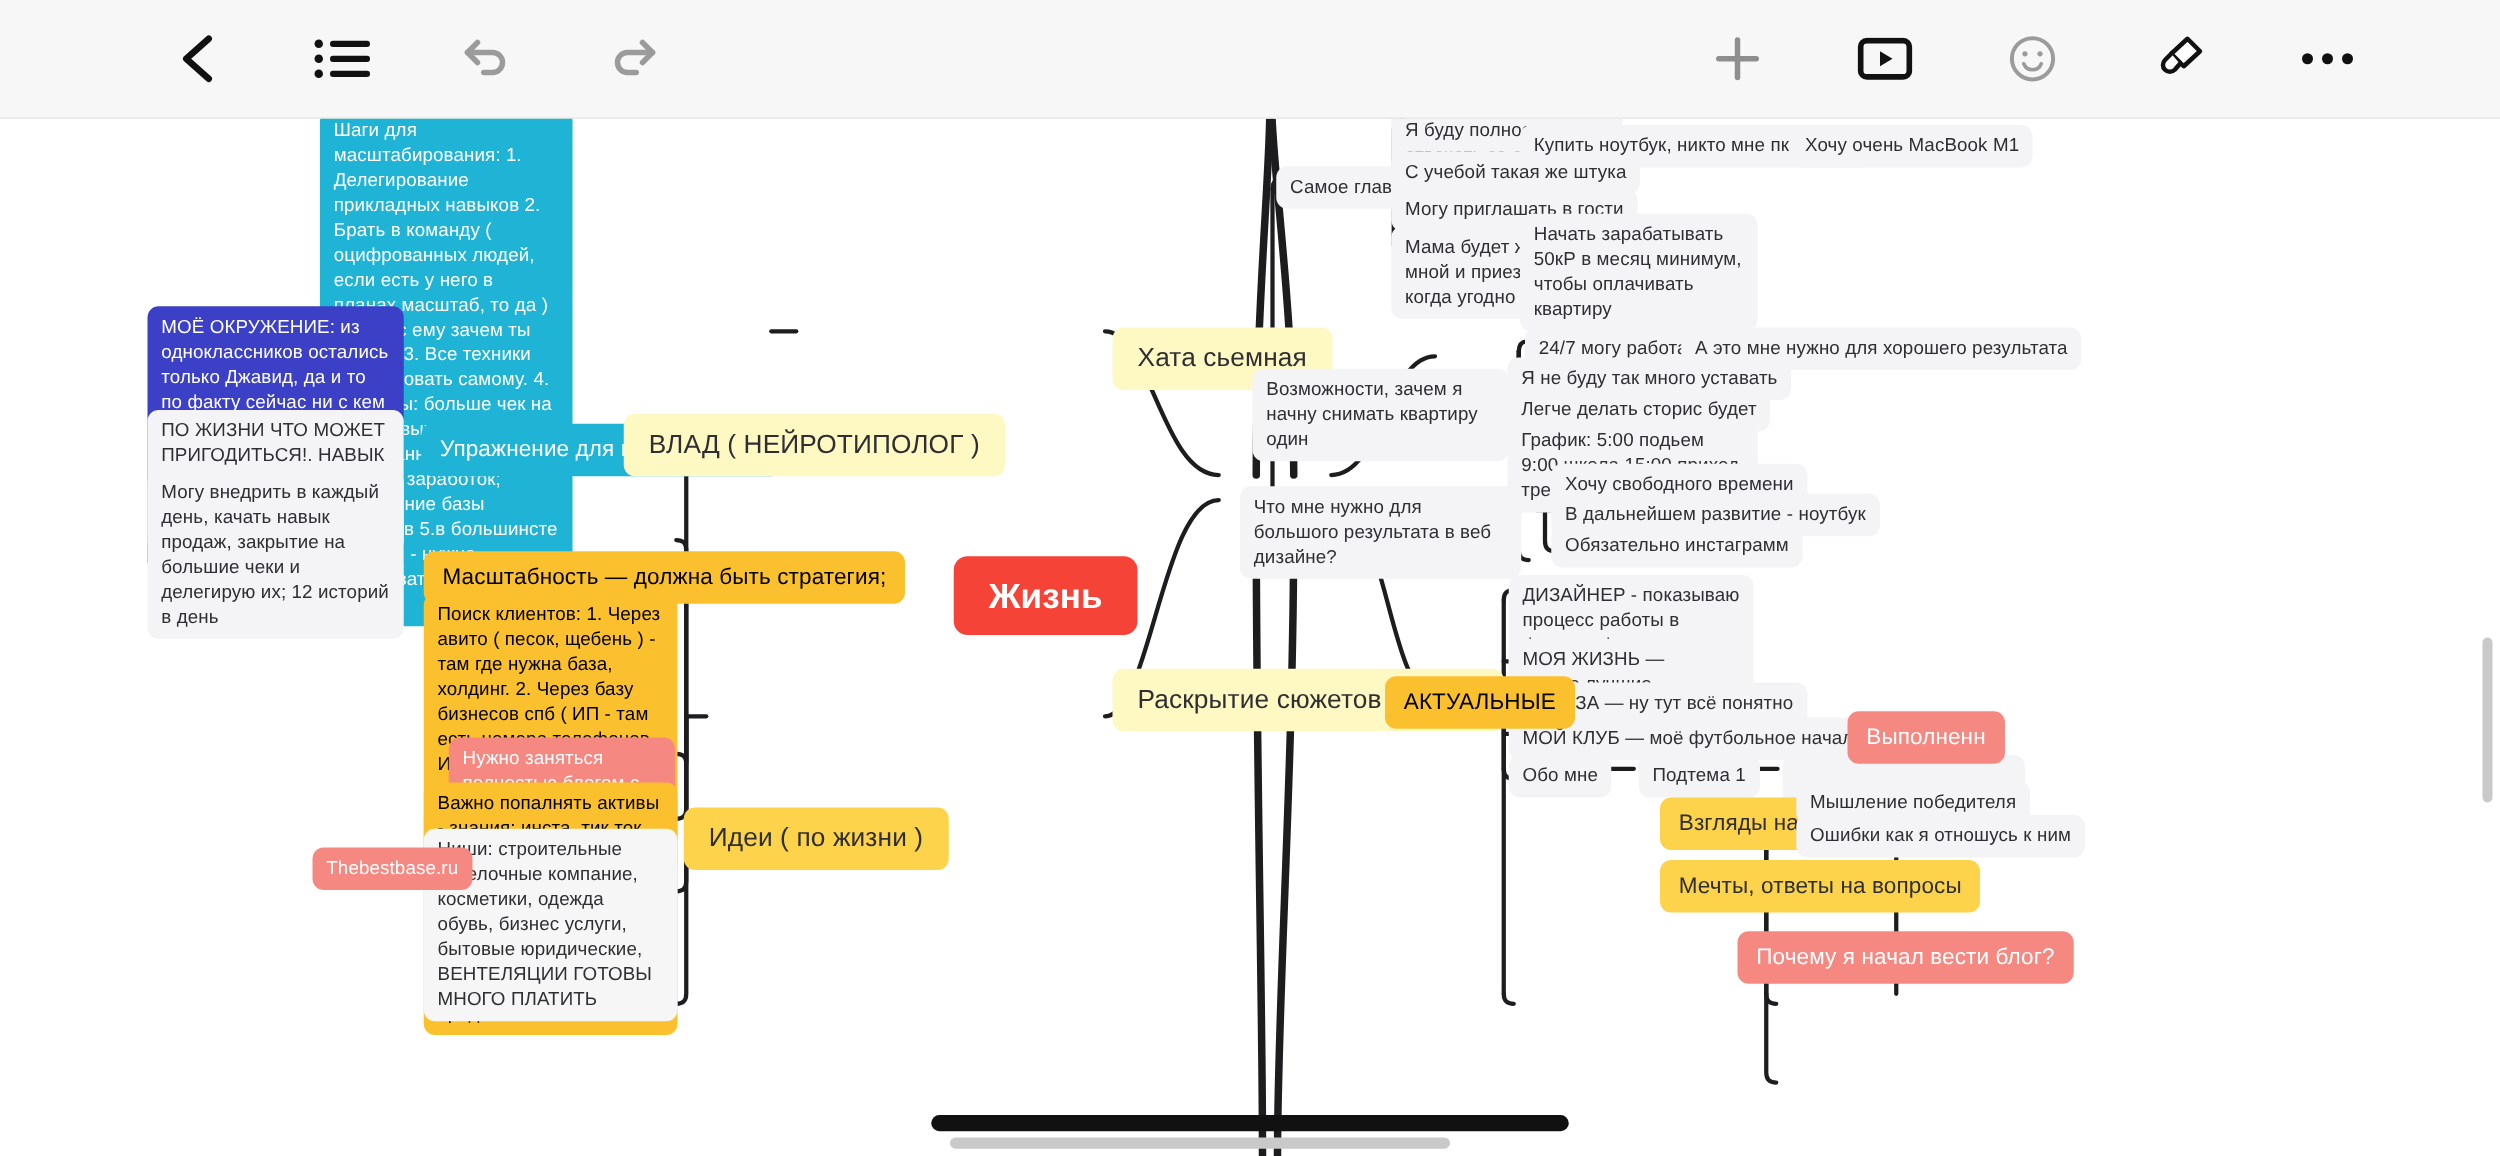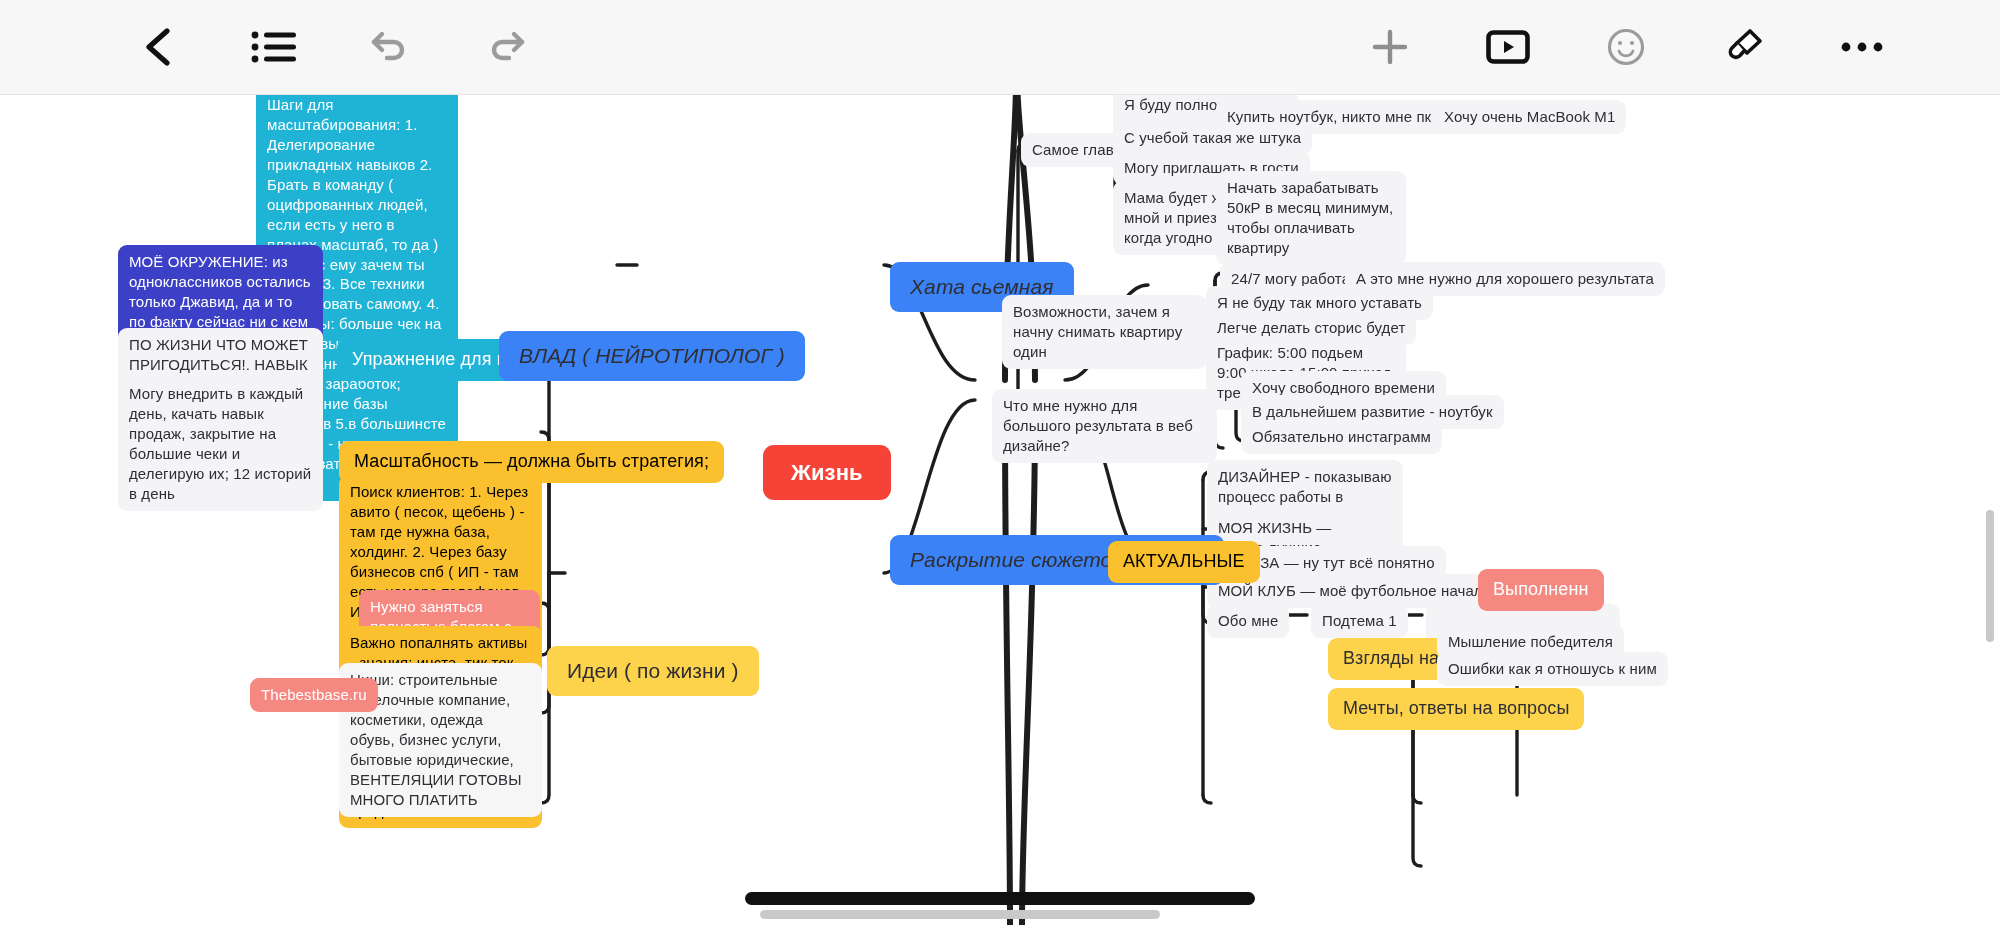--- a/index.html
+++ b/index.html
@@ -38,29 +38,29 @@
     line-height:1.33;
     color:#2e2e33;
     background:#f4f4f6;
     white-space:pre-wrap;
     cursor:pointer;
     letter-spacing:.1px;
   }
   .node.plain { background:#f4f4f6; }
   .node.cyan   { background:#1fb3d6; color:#ffffff; }
   .node.blue   { background:#3c40c6; color:#ffffff; }
-  .node.pink   { background:#3b82f6; color:#2e2e33;font-style:italic; }
+  .node.pink   { background:#fef9c3; color:#2e2e33; }
   .node.yellow { background:#fbc02d; color:#000000; }
   .node.yellowL{ background:#fcd34a; color:#2e2e33; }
   .node.red    { background:#f54337; color:#ffffff; }
   .node.salmon { background:#f58982; color:#ffffff; }
   .node.white  { background:#f6f6f7; }
 
   .node.center {
-    font-size:22px; font-weight:700; padding:13px 28px; border-radius:11px;
+    font-size:28px; font-weight:700; padding:13px 28px; border-radius:11px;
   }
   .node.big    { font-size:21px; padding:11px 20px; }
   .node.mid    { font-size:18px; padding:9px 15px; }
 
   .badge-count {
     display:inline-block; width:21px; height:21px; border-radius:50%;
     border:1.6px solid #8a8a8f; color:#6a6a70; font-size:11px;
     line-height:18px; text-align:center; margin-left:5px; vertical-align:1px;
   }
 
@@ -353,20 +353,21 @@
     <div class="node yellow mid" style="left:1108px; top:446px;">АКТУАЛЬНЫЕ</div>
 
     <div class="node yellowL mid" style="left:1328px; top:543px;">Взгляды на жизнь</div>
 
     <div class="node plain" style="left:1437px; top:530px;">Мышление победителя</div>
 
     <div class="node plain" style="left:1437px; top:557px;text-align:center;">Ошибки как я отношусь к ним</div>
 
     <div class="node yellowL mid" style="left:1328px; top:593px;">Мечты, ответы на вопросы</div>
 
+    <div class="node salmon mid" style="left:1390px; top:650px;">Почему я начал вести блог?</div>
 
     <div class="node salmon mid" style="left:1478px; top:474px;">Выполненн</div>
 
     <div class="hscroll-track"></div>
     <div class="hscroll-thumb"></div>
     <div class="vscroll-thumb"></div>
   </div>
 </div>
 
 </body></html>

